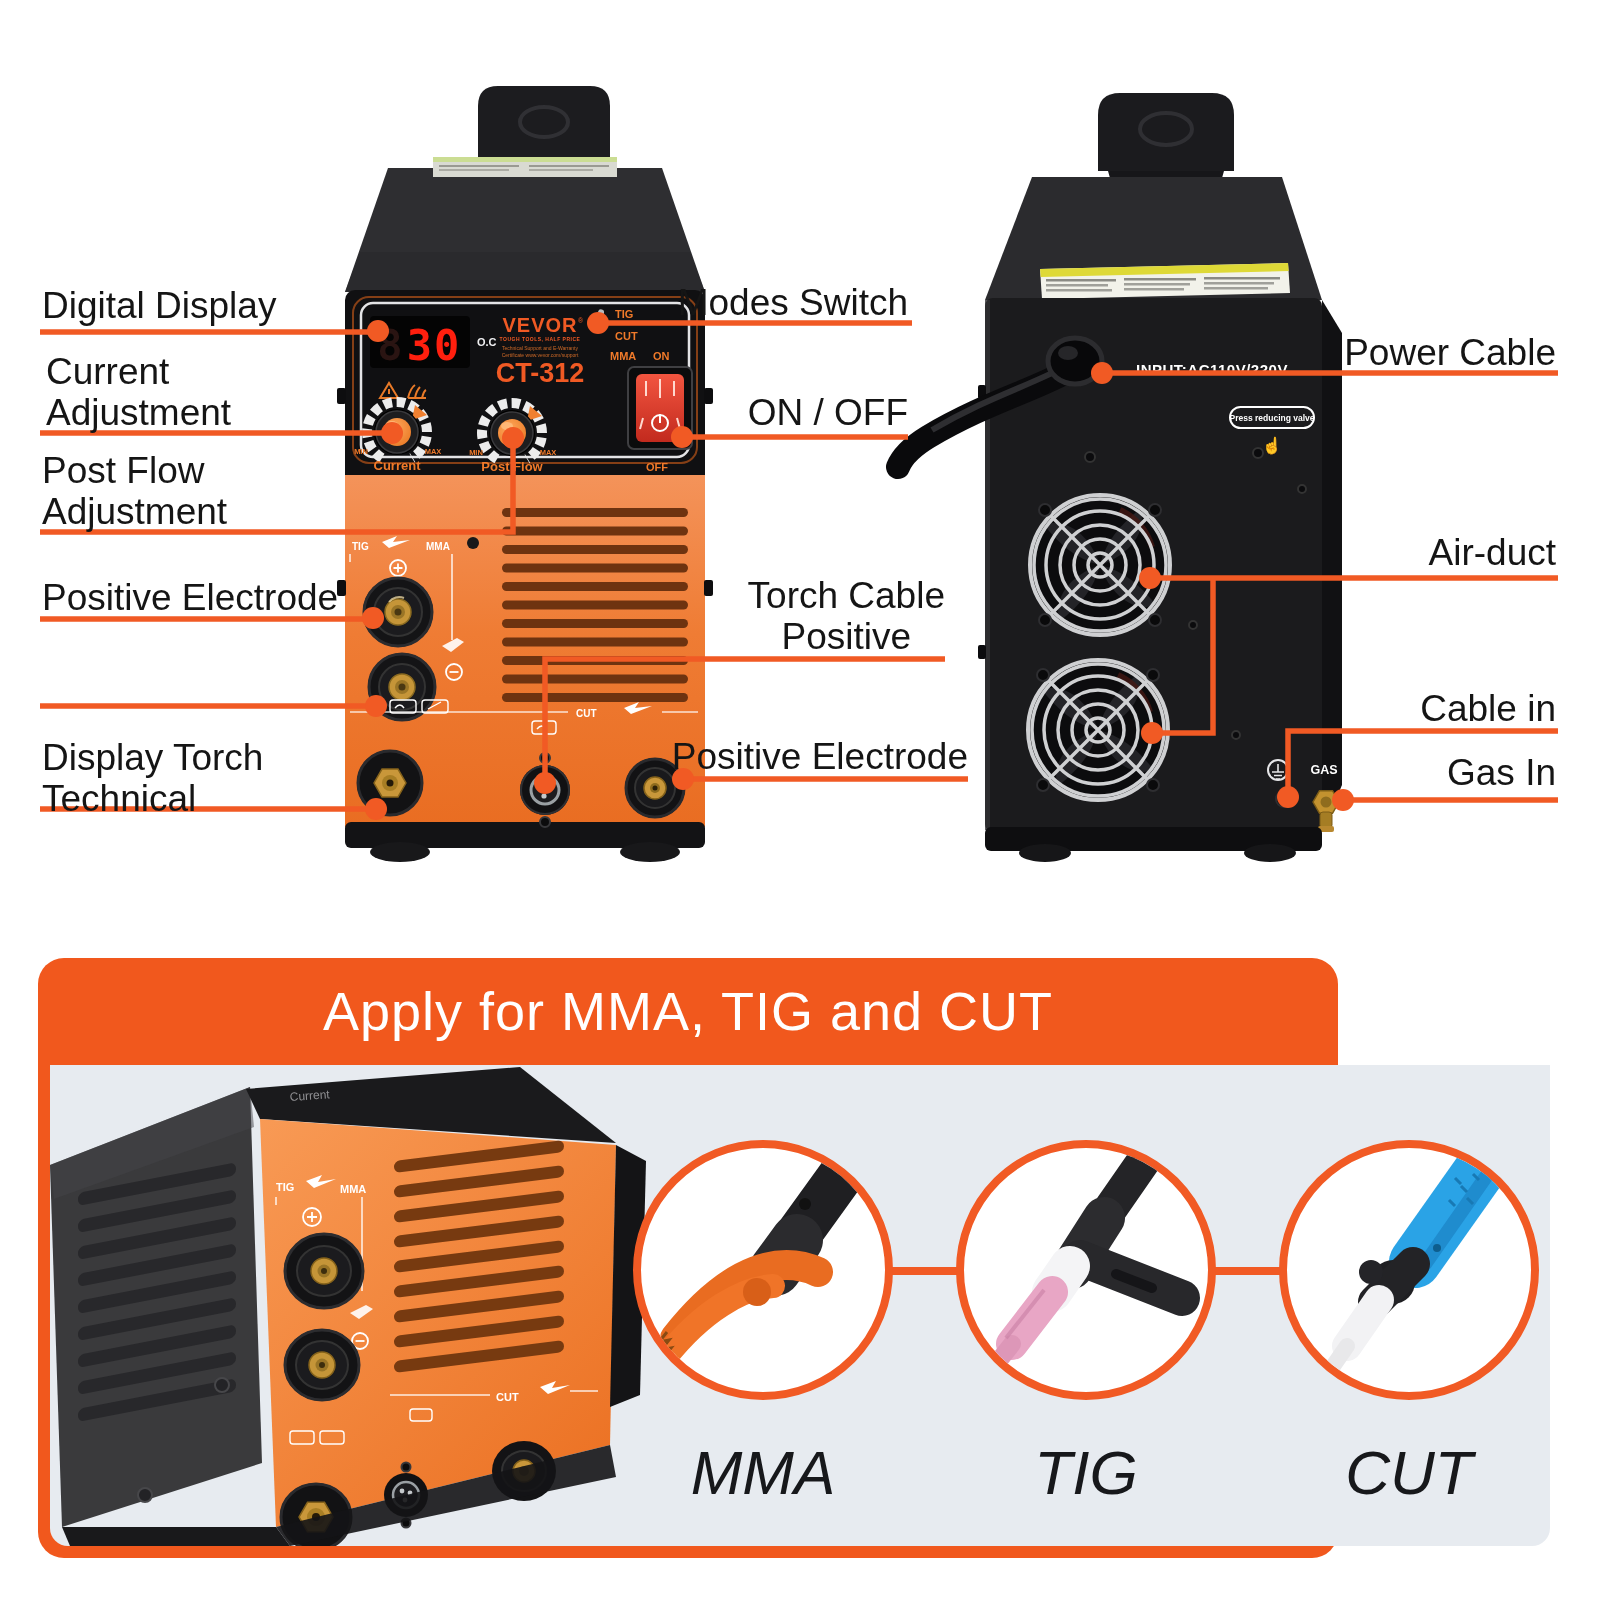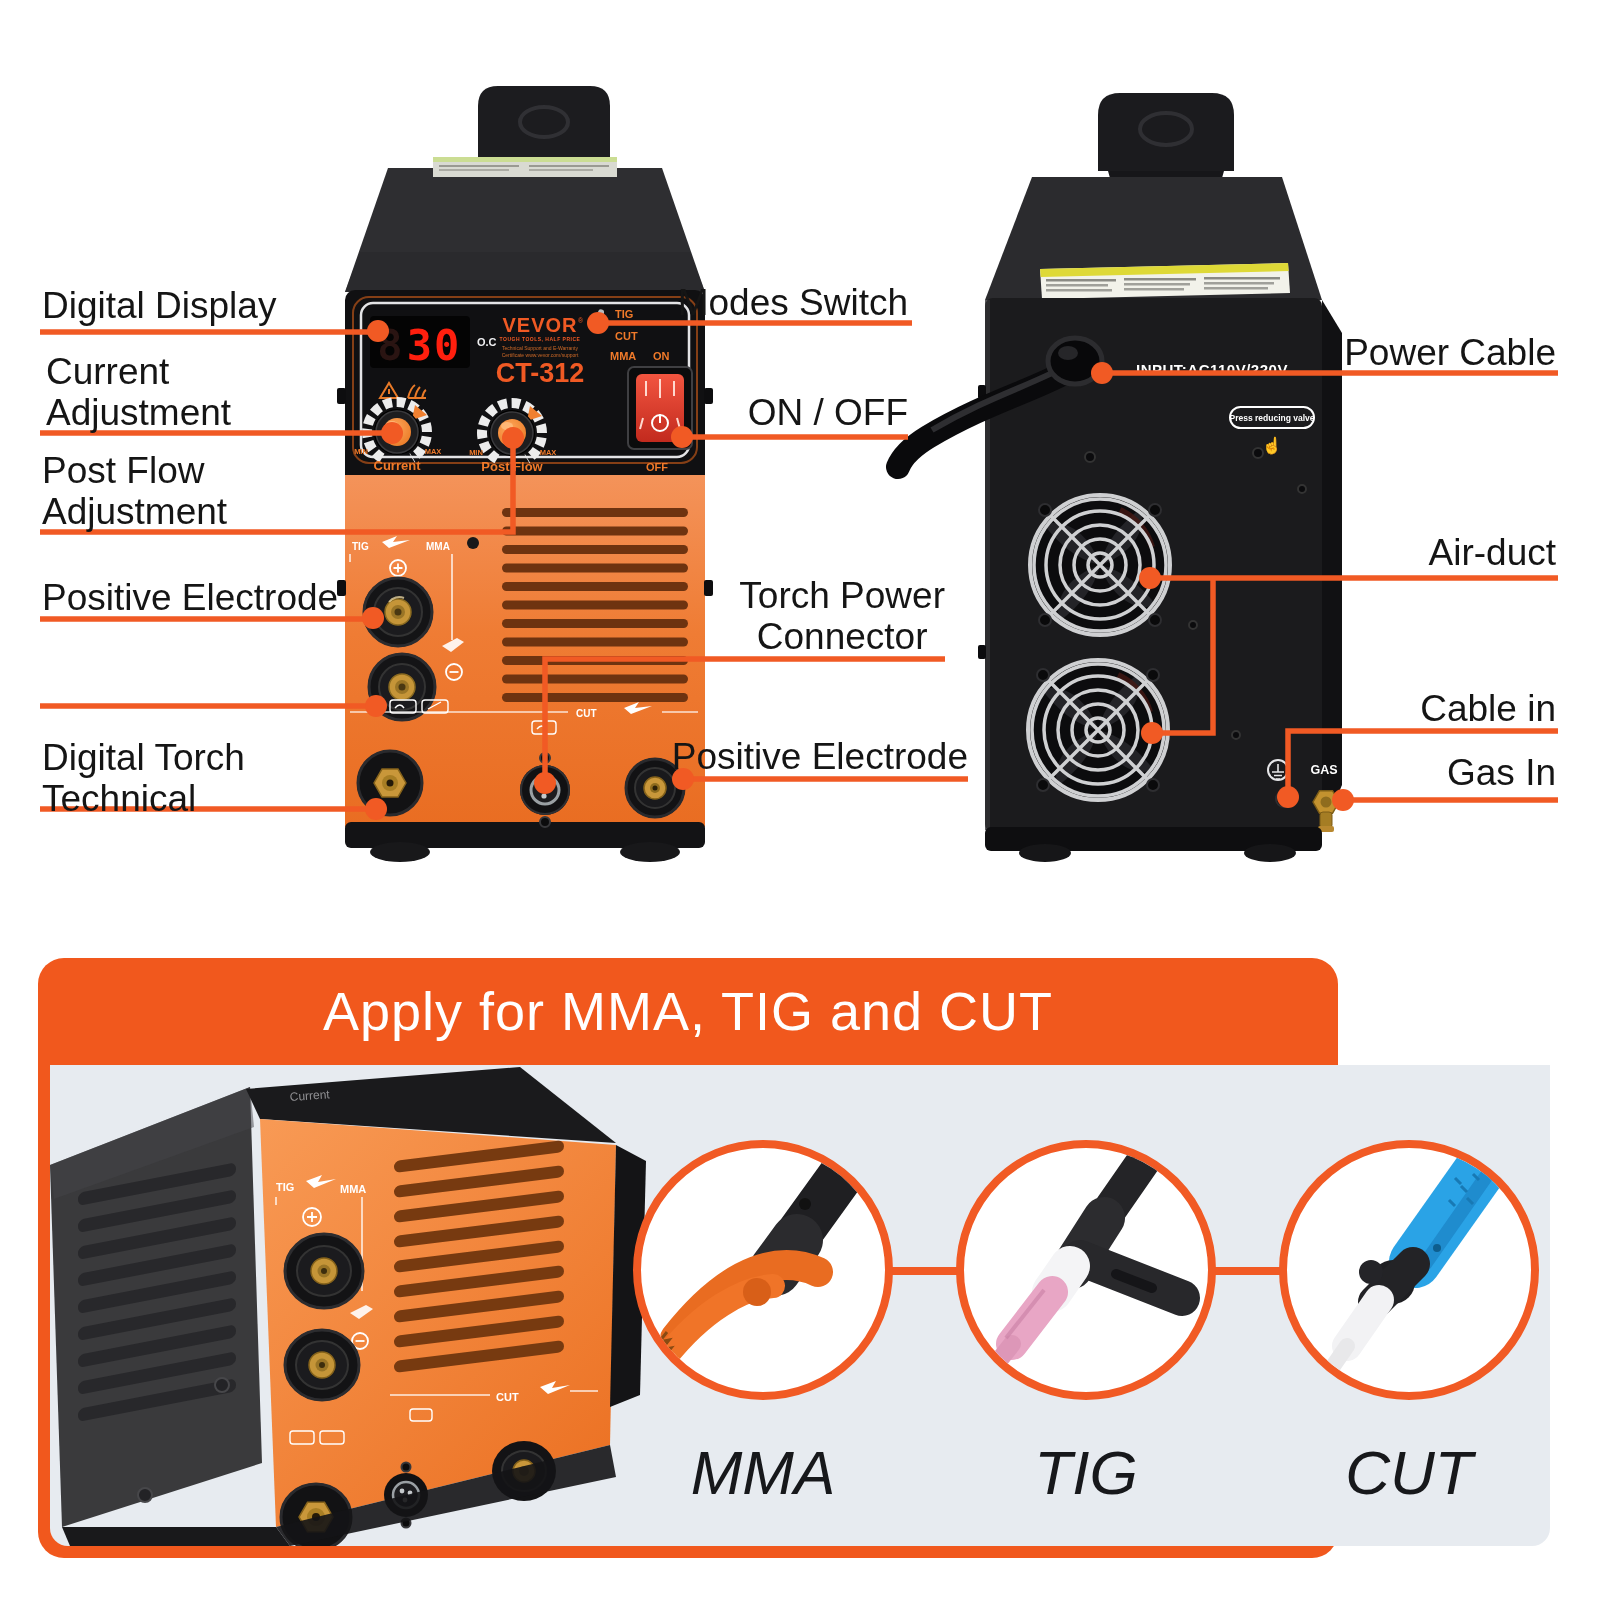--- a/index.html
+++ b/index.html
@@ -395,28 +395,28 @@
     <div class="callout" style="left:46px;top:351px">
       <div>Current</div>
       <div>Adjustment</div>
     </div>
     <div class="callout" style="left:42px;top:450px">
       <div>Post Flow</div>
       <div>Adjustment</div>
     </div>
     <div class="callout" style="left:42px;top:577px"><span>Positive Electrode</span></div>
     <div class="callout" style="left:42px;top:737px">
-      <div>Digital Torch</div>
+      <div>Display Torch</div>
       <div>Technical</div>
     </div>
     <div class="callout right" style="right:692px;top:282px"><span>Modes Switch</span></div>
     <div class="callout right" style="right:692px;top:392px"><span>ON / OFF</span></div>
     <div class="callout right" style="right:655px;top:575px">
-      <div>Torch Power</div>
-      <div>Connector</div>
+      <div>Torch Cable</div>
+      <div>Positive</div>
     </div>
     <div class="callout right" style="right:632px;top:736px"><span>Positive Electrode</span></div>
     <div class="callout right" style="right:44px;top:332px"><span>Power Cable</span></div>
     <div class="callout right" style="right:44px;top:532px"><span>Air-duct</span></div>
     <div class="callout right" style="right:44px;top:688px"><span>Cable in</span></div>
     <div class="callout right" style="right:44px;top:752px"><span>Gas In</span></div>
   </div>
 
   <div class="bottom-panel">
     <div class="bottom-title">Apply for MMA, TIG and CUT</div>

